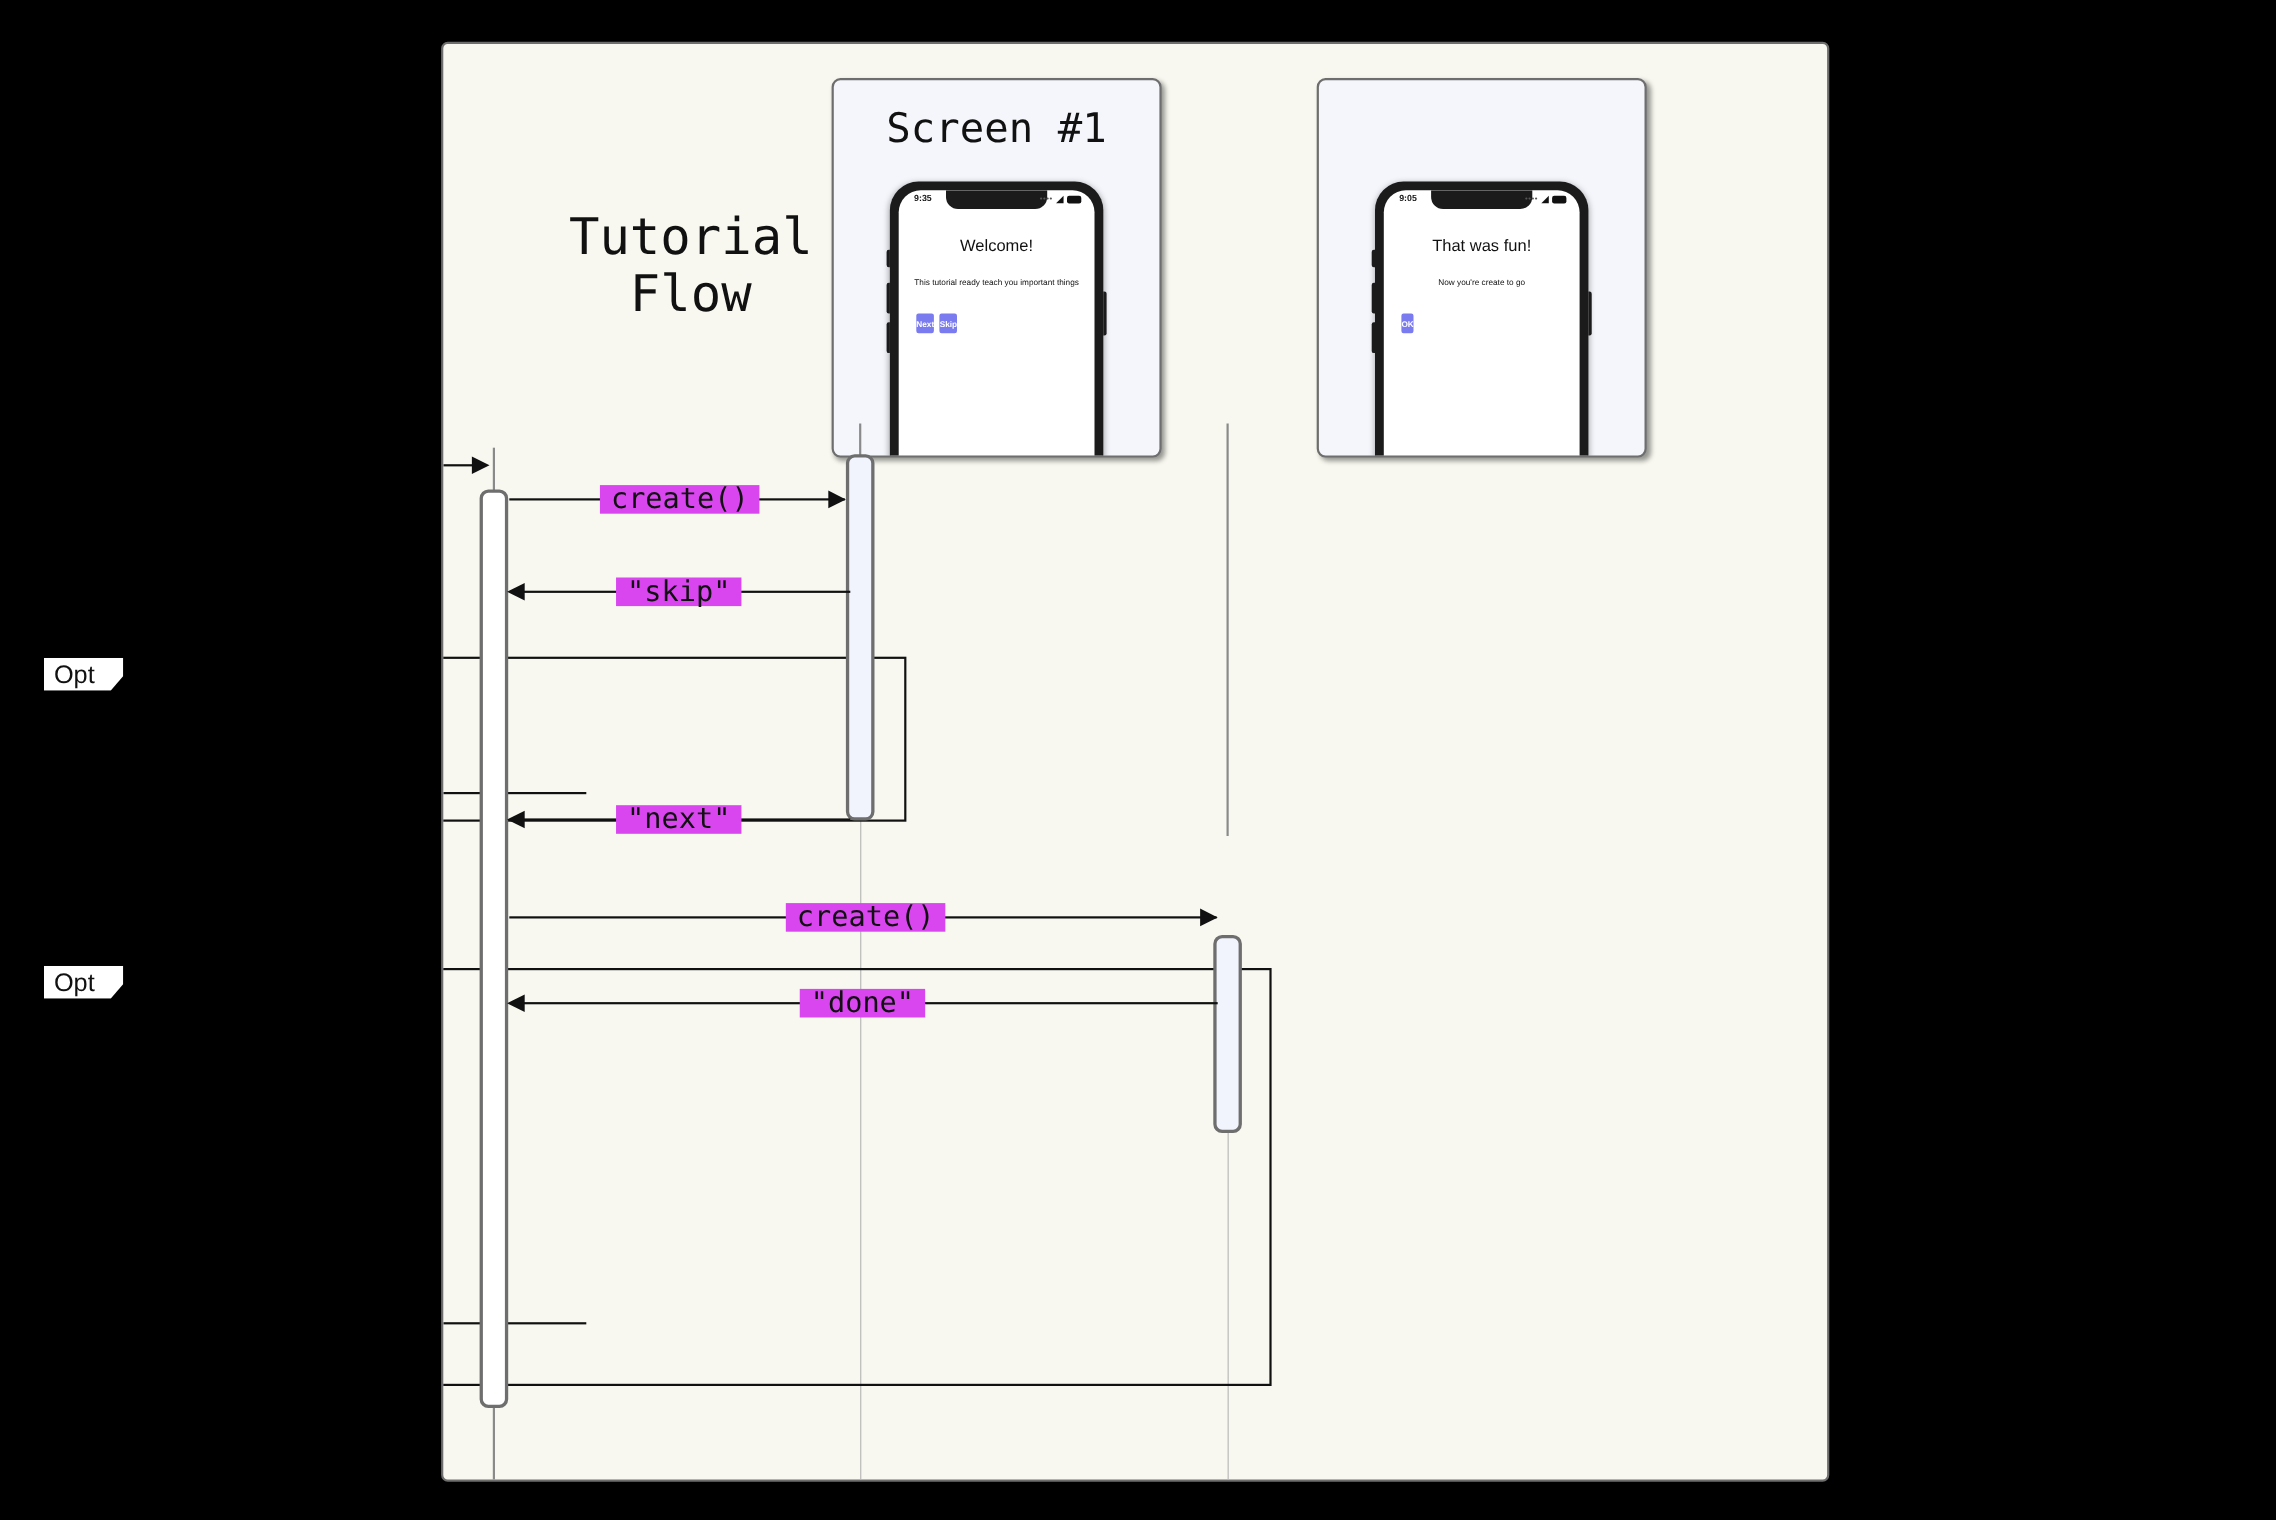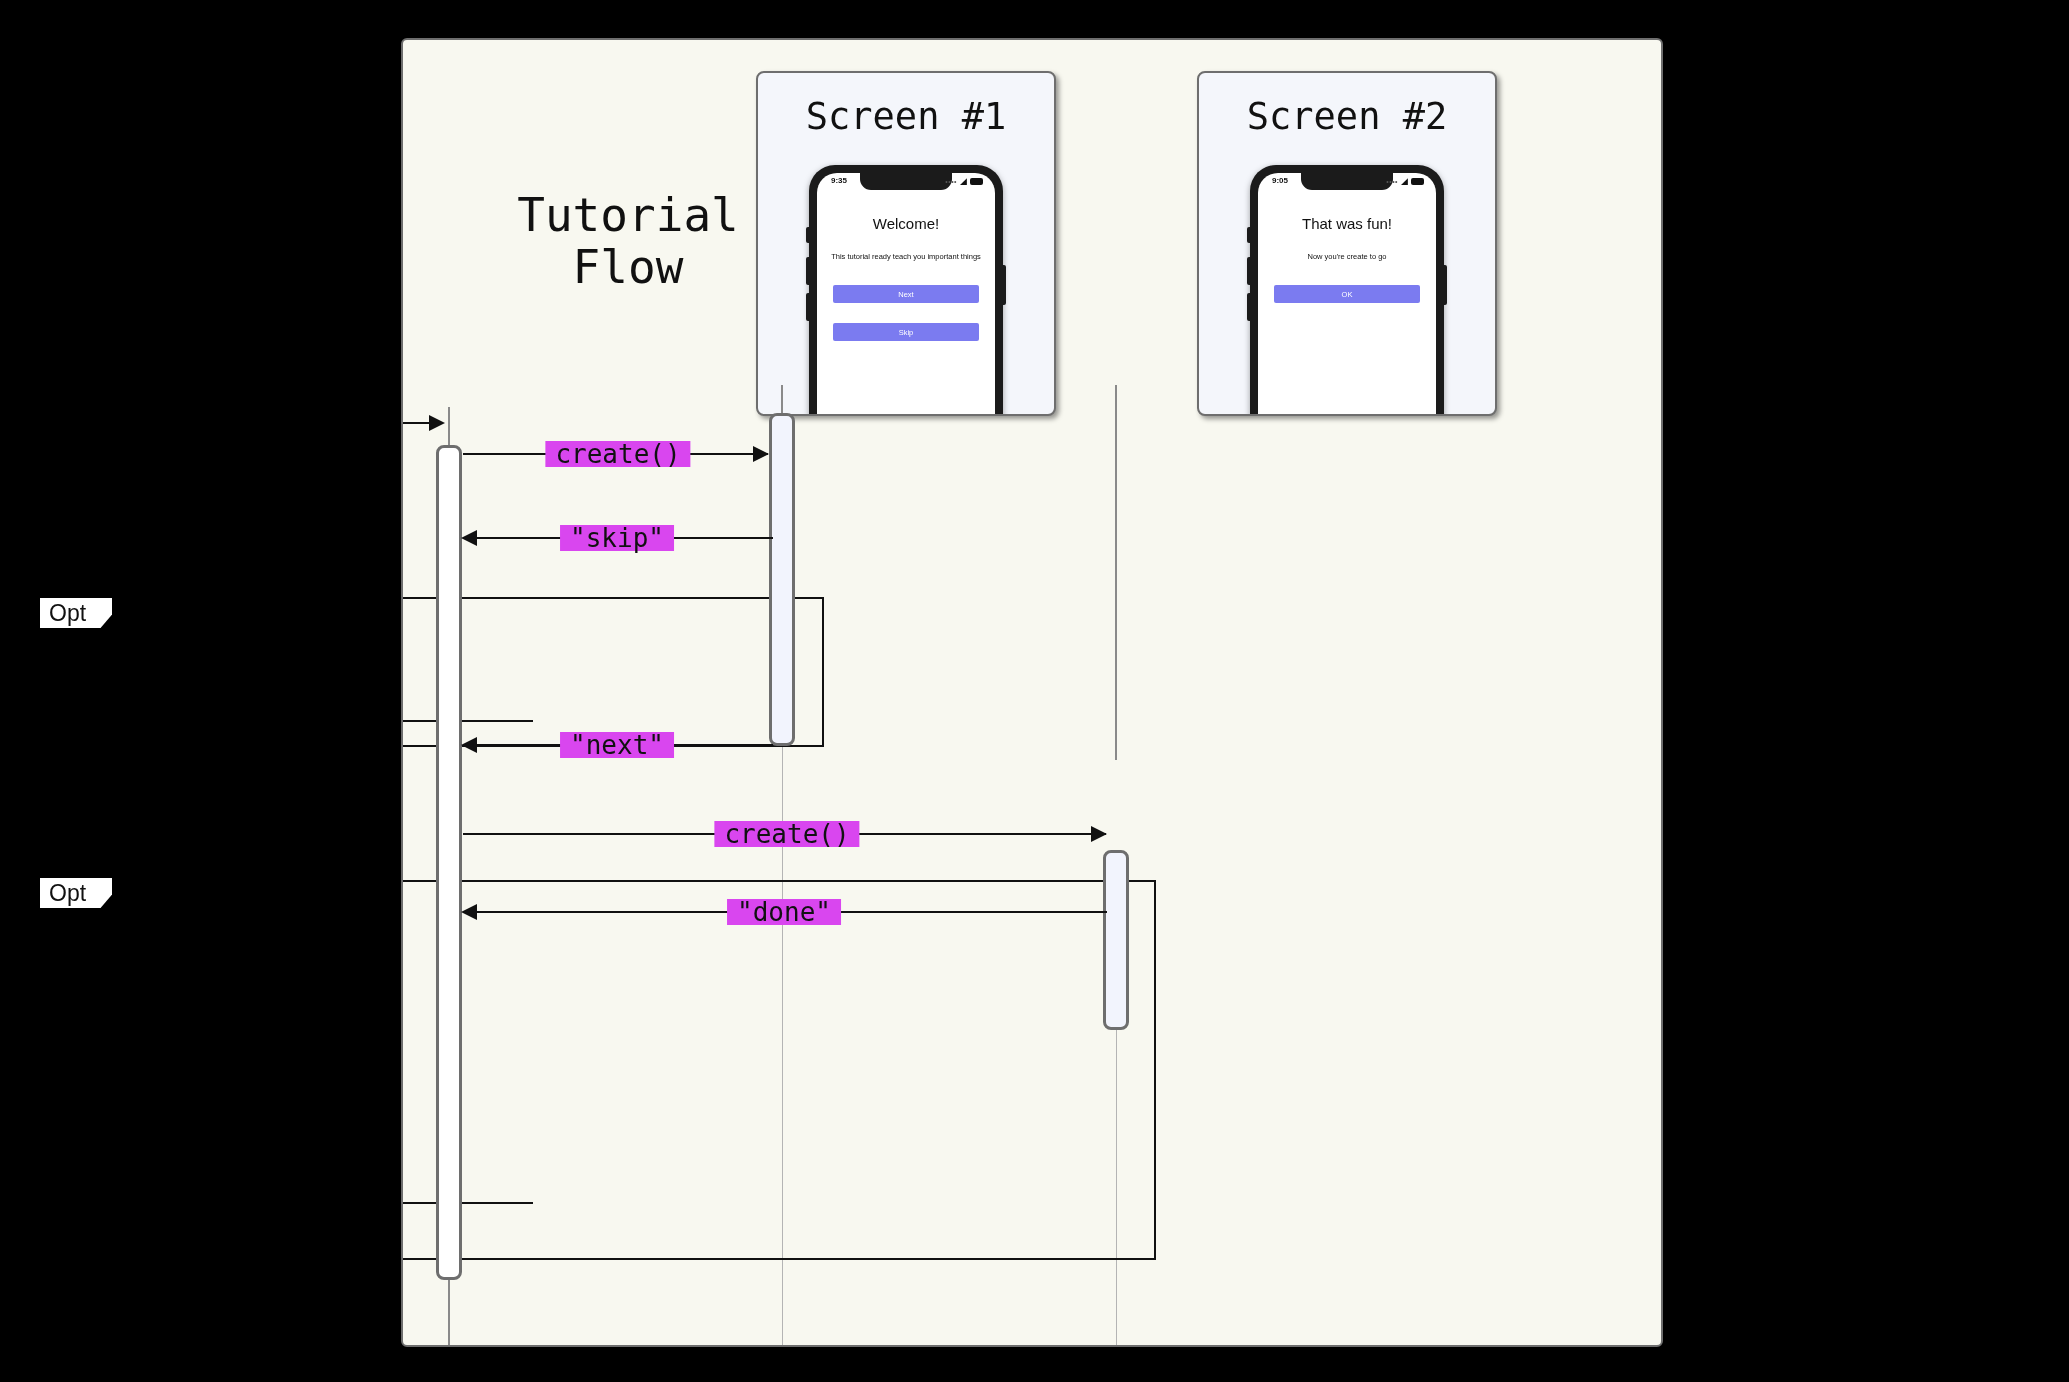--- a/index.html
+++ b/index.html
@@ -171,22 +171,23 @@
     text-align: center;
     font-size: 7.5px;
     color: #111111;
     font-family: "Liberation Sans", sans-serif;
   }
   .screen-buttons {
     position: absolute;
     left: 16px; right: 16px;
     top: 112px;
     display: flex;
-    flex-direction: column;
-    gap: 20px;
+    flex-direction: row;
+    gap: 5px;
+    font-weight: bold;
   }
   .screen-button {
     height: 18px;
     background: #7b7bf0;
     border-radius: 2px;
     color: #ffffff;
     font-size: 7.5px;
     display: flex;
     align-items: center;
     justify-content: center;
@@ -305,21 +306,20 @@
 
         <div class="screen-buttons">
           <div class="screen-button">Next</div>
           <div class="screen-button">Skip</div>
         </div>
       </div>
     </div>
   </div>
 
   <div class="participant" id="participant-2">
-    <div class="participant-name">Screen #2</div>
 
     <div class="phone">
       <div class="phone-btn-left" style="top:62px;  height:16px;"></div>
       <div class="phone-btn-left" style="top:92px;  height:28px;"></div>
       <div class="phone-btn-left" style="top:128px; height:28px;"></div>
       <div class="phone-btn-right" style="top:100px; height:40px;"></div>
 
       <div class="phone-screen">
         <div class="phone-notch"></div>
         <div class="status-bar">

